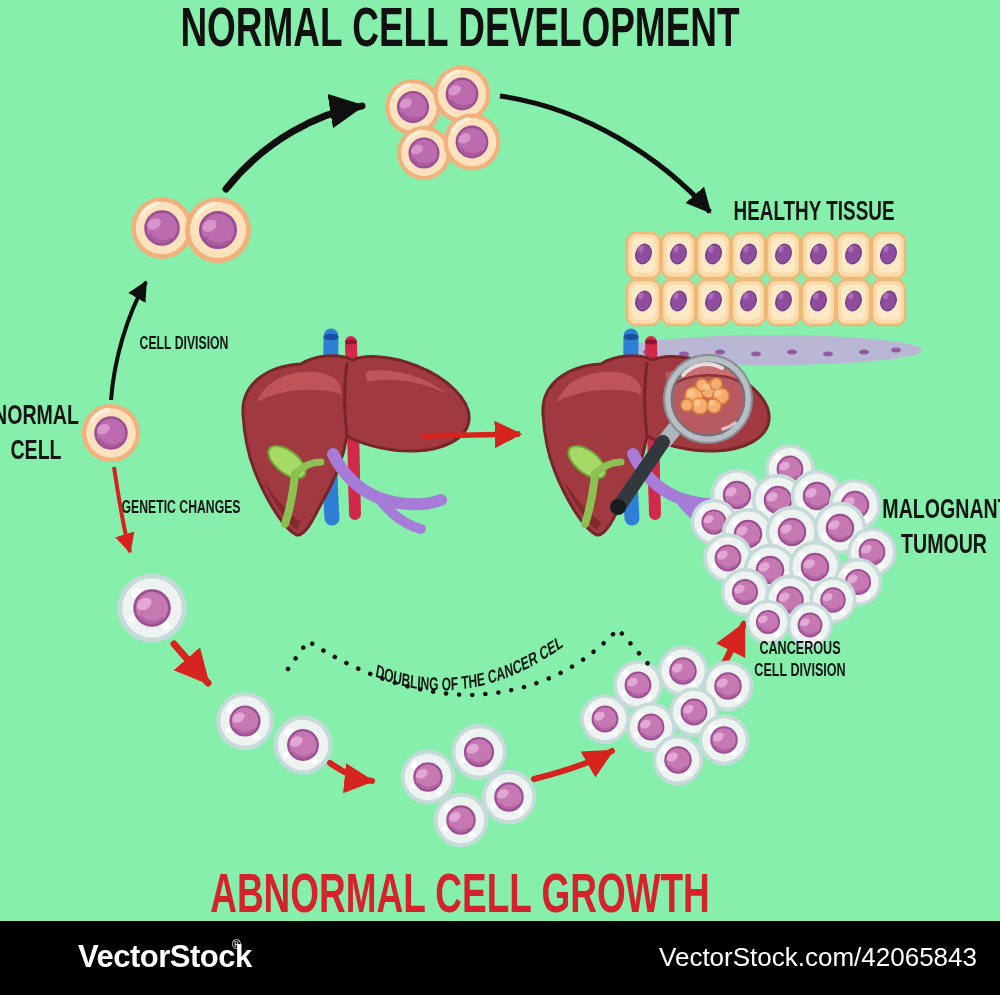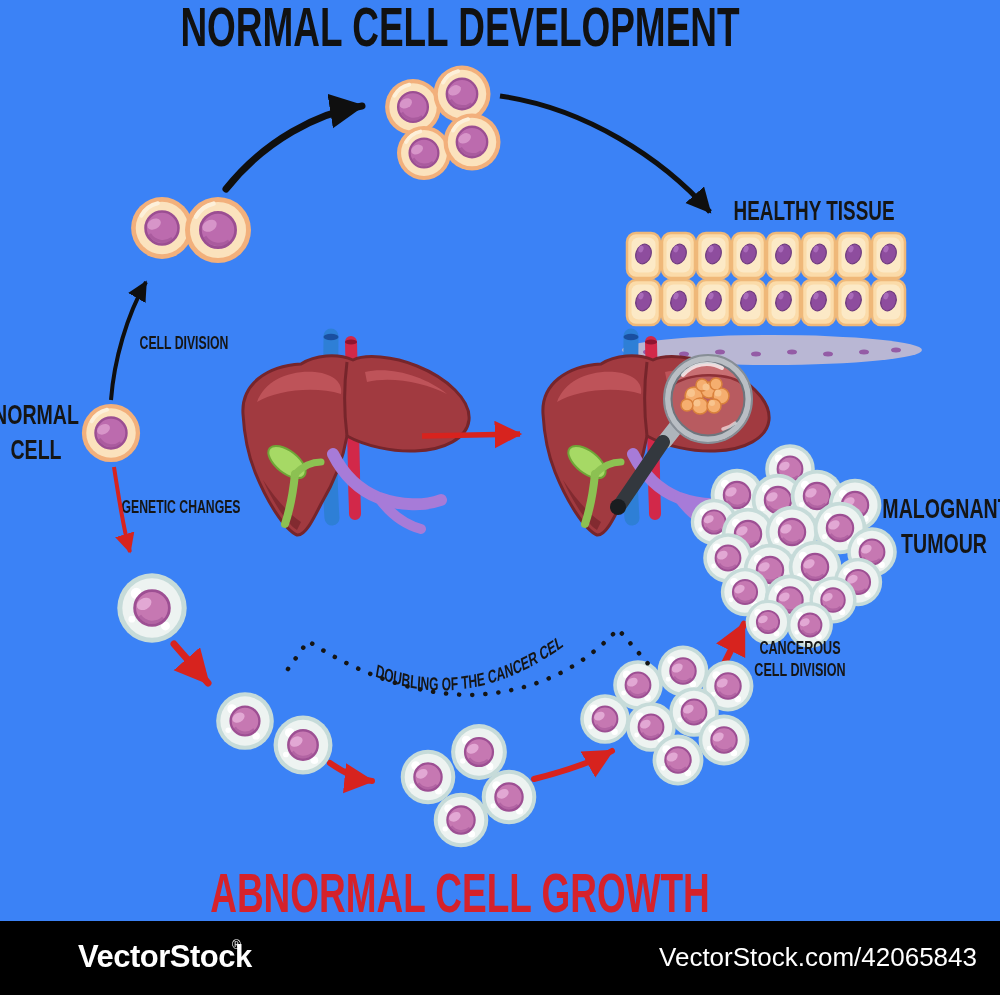--- a/index.html
+++ b/index.html
@@ -1,16 +1,16 @@
 <!DOCTYPE html>
 <html><head>
 <meta charset="utf-8">
 <style>
   html,body{margin:0;padding:0;background:#ffffff;}
-  .stage{width:1000px;height:995px;position:relative;background:#3b82f6;overflow:hidden;}
+  .stage{width:1000px;height:995px;position:relative;background:#86efac;overflow:hidden;}
   svg{display:block;}
   text{font-family:"Liberation Sans",sans-serif;}
   .hdr{font-weight:bold;fill:#111111;letter-spacing:0px;}
   .lbl{font-weight:bold;fill:#151515;}
   .red{fill:#d5222b;}
   .wm{fill:#ffffff;font-family:"Liberation Sans",sans-serif;}
 </style>
 </head>
 <body>
 

